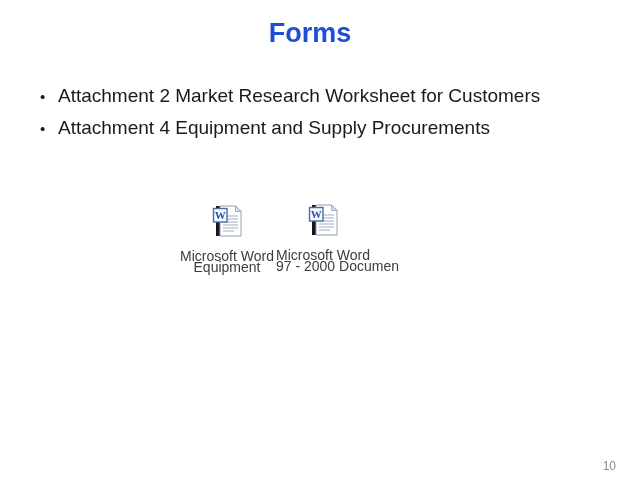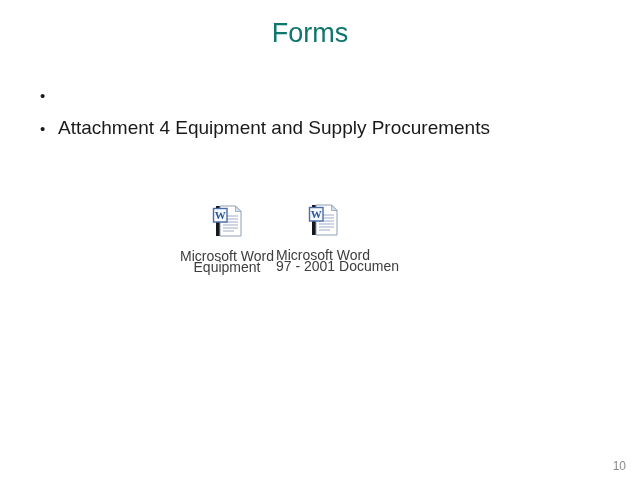--- a/index.html
+++ b/index.html
@@ -14,22 +14,22 @@
     overflow: hidden;
   }
 
   .title {
     position: absolute;
     left: 0;
     top: 18px;
     width: 620px;
     text-align: center;
     font-size: 27px;
-    font-weight: normal;
-    color: #0f766e;
+    font-weight: bold;
+    color: #1d4ed8;
     letter-spacing: 0px;
   }
 
   .bullets {
     position: absolute;
     left: 40px;
     top: 80px;
     width: 560px;
     list-style: none;
   }
@@ -65,36 +65,37 @@
   .doc-label {
     margin-top: 8px;
     font-size: 14px;
     line-height: 11px;
     color: #3d3d3d;
     white-space: nowrap;
   }
 
   .page-number {
     position: absolute;
-    right: 12px;
+    right: 22px;
     bottom: 5px;
     font-size: 12px;
     color: #8a8a8a;
   }
 </style>
 </head>
 <body>
 
 <div class="slide">
 
   <h1 class="title">Forms</h1>
 
   <ul class="bullets">
     <li>
       <span class="bullet-dot">•</span>
+      <span>Attachment 2 Market Research Worksheet for Customers</span>
     </li>
     <li>
       <span class="bullet-dot">•</span>
       <span>Attachment 4 Equipment and Supply Procurements</span>
     </li>
   </ul>
 
   <div class="doc-object doc-object-1">
     <svg class="doc-icon" viewBox="0 0 35 35" xmlns="http://www.w3.org/2000/svg">
       <rect x="6" y="2" width="5" height="30" fill="#16161d"></rect>
@@ -128,19 +129,19 @@
         <line x1="13" y1="18" x2="28" y2="18"></line>
         <line x1="13" y1="21" x2="28" y2="21"></line>
         <line x1="13" y1="24" x2="28" y2="24"></line>
         <line x1="13" y1="27" x2="24" y2="27"></line>
       </g>
       <rect x="3.5" y="4.5" width="13.5" height="13.5" fill="#f7fafd" stroke="#4a6ca8" stroke-width="1.4"></rect>
       <text x="10.2" y="15" text-anchor="middle" font-family="Liberation Serif, serif" font-weight="bold" font-size="11" fill="#2b579a">W</text>
     </svg>
     <div class="doc-label">
       <div>Microsoft Word</div>
-      <div>97 - 2001 Documen</div>
+      <div>97 - 2000 Documen</div>
     </div>
   </div>
 
   <div class="page-number">10</div>
 
 </div>
 
 </body></html>

